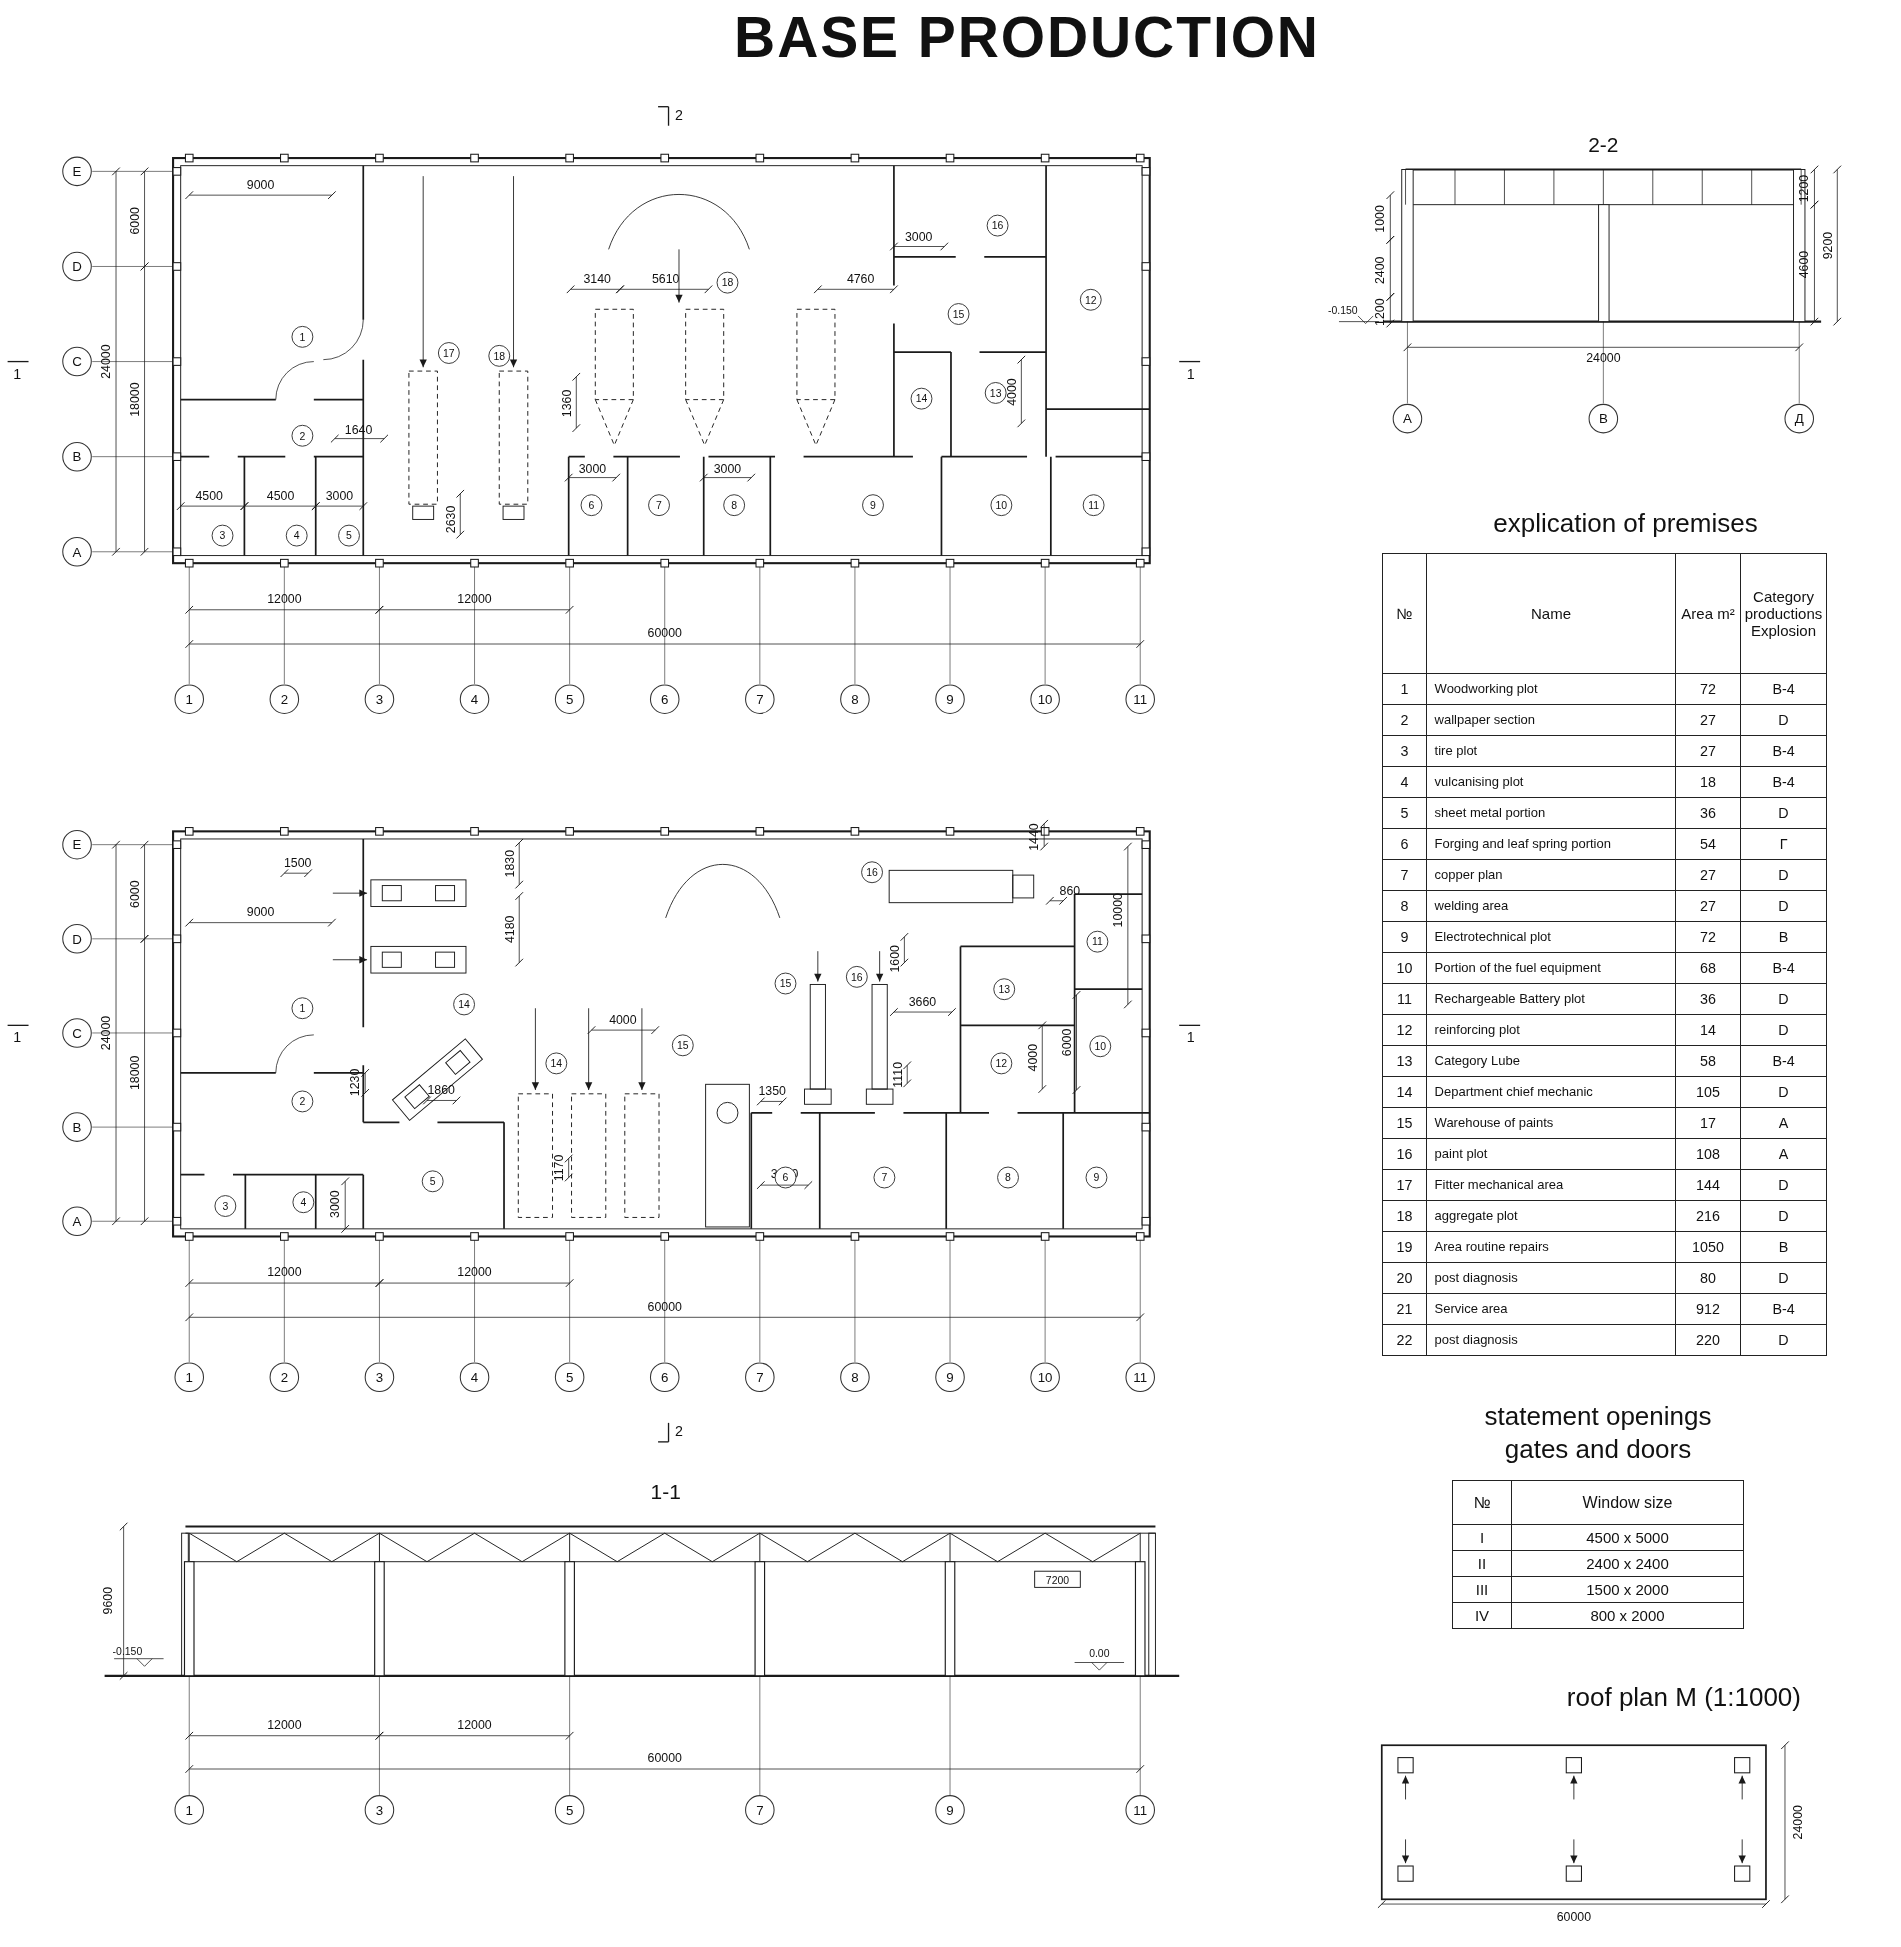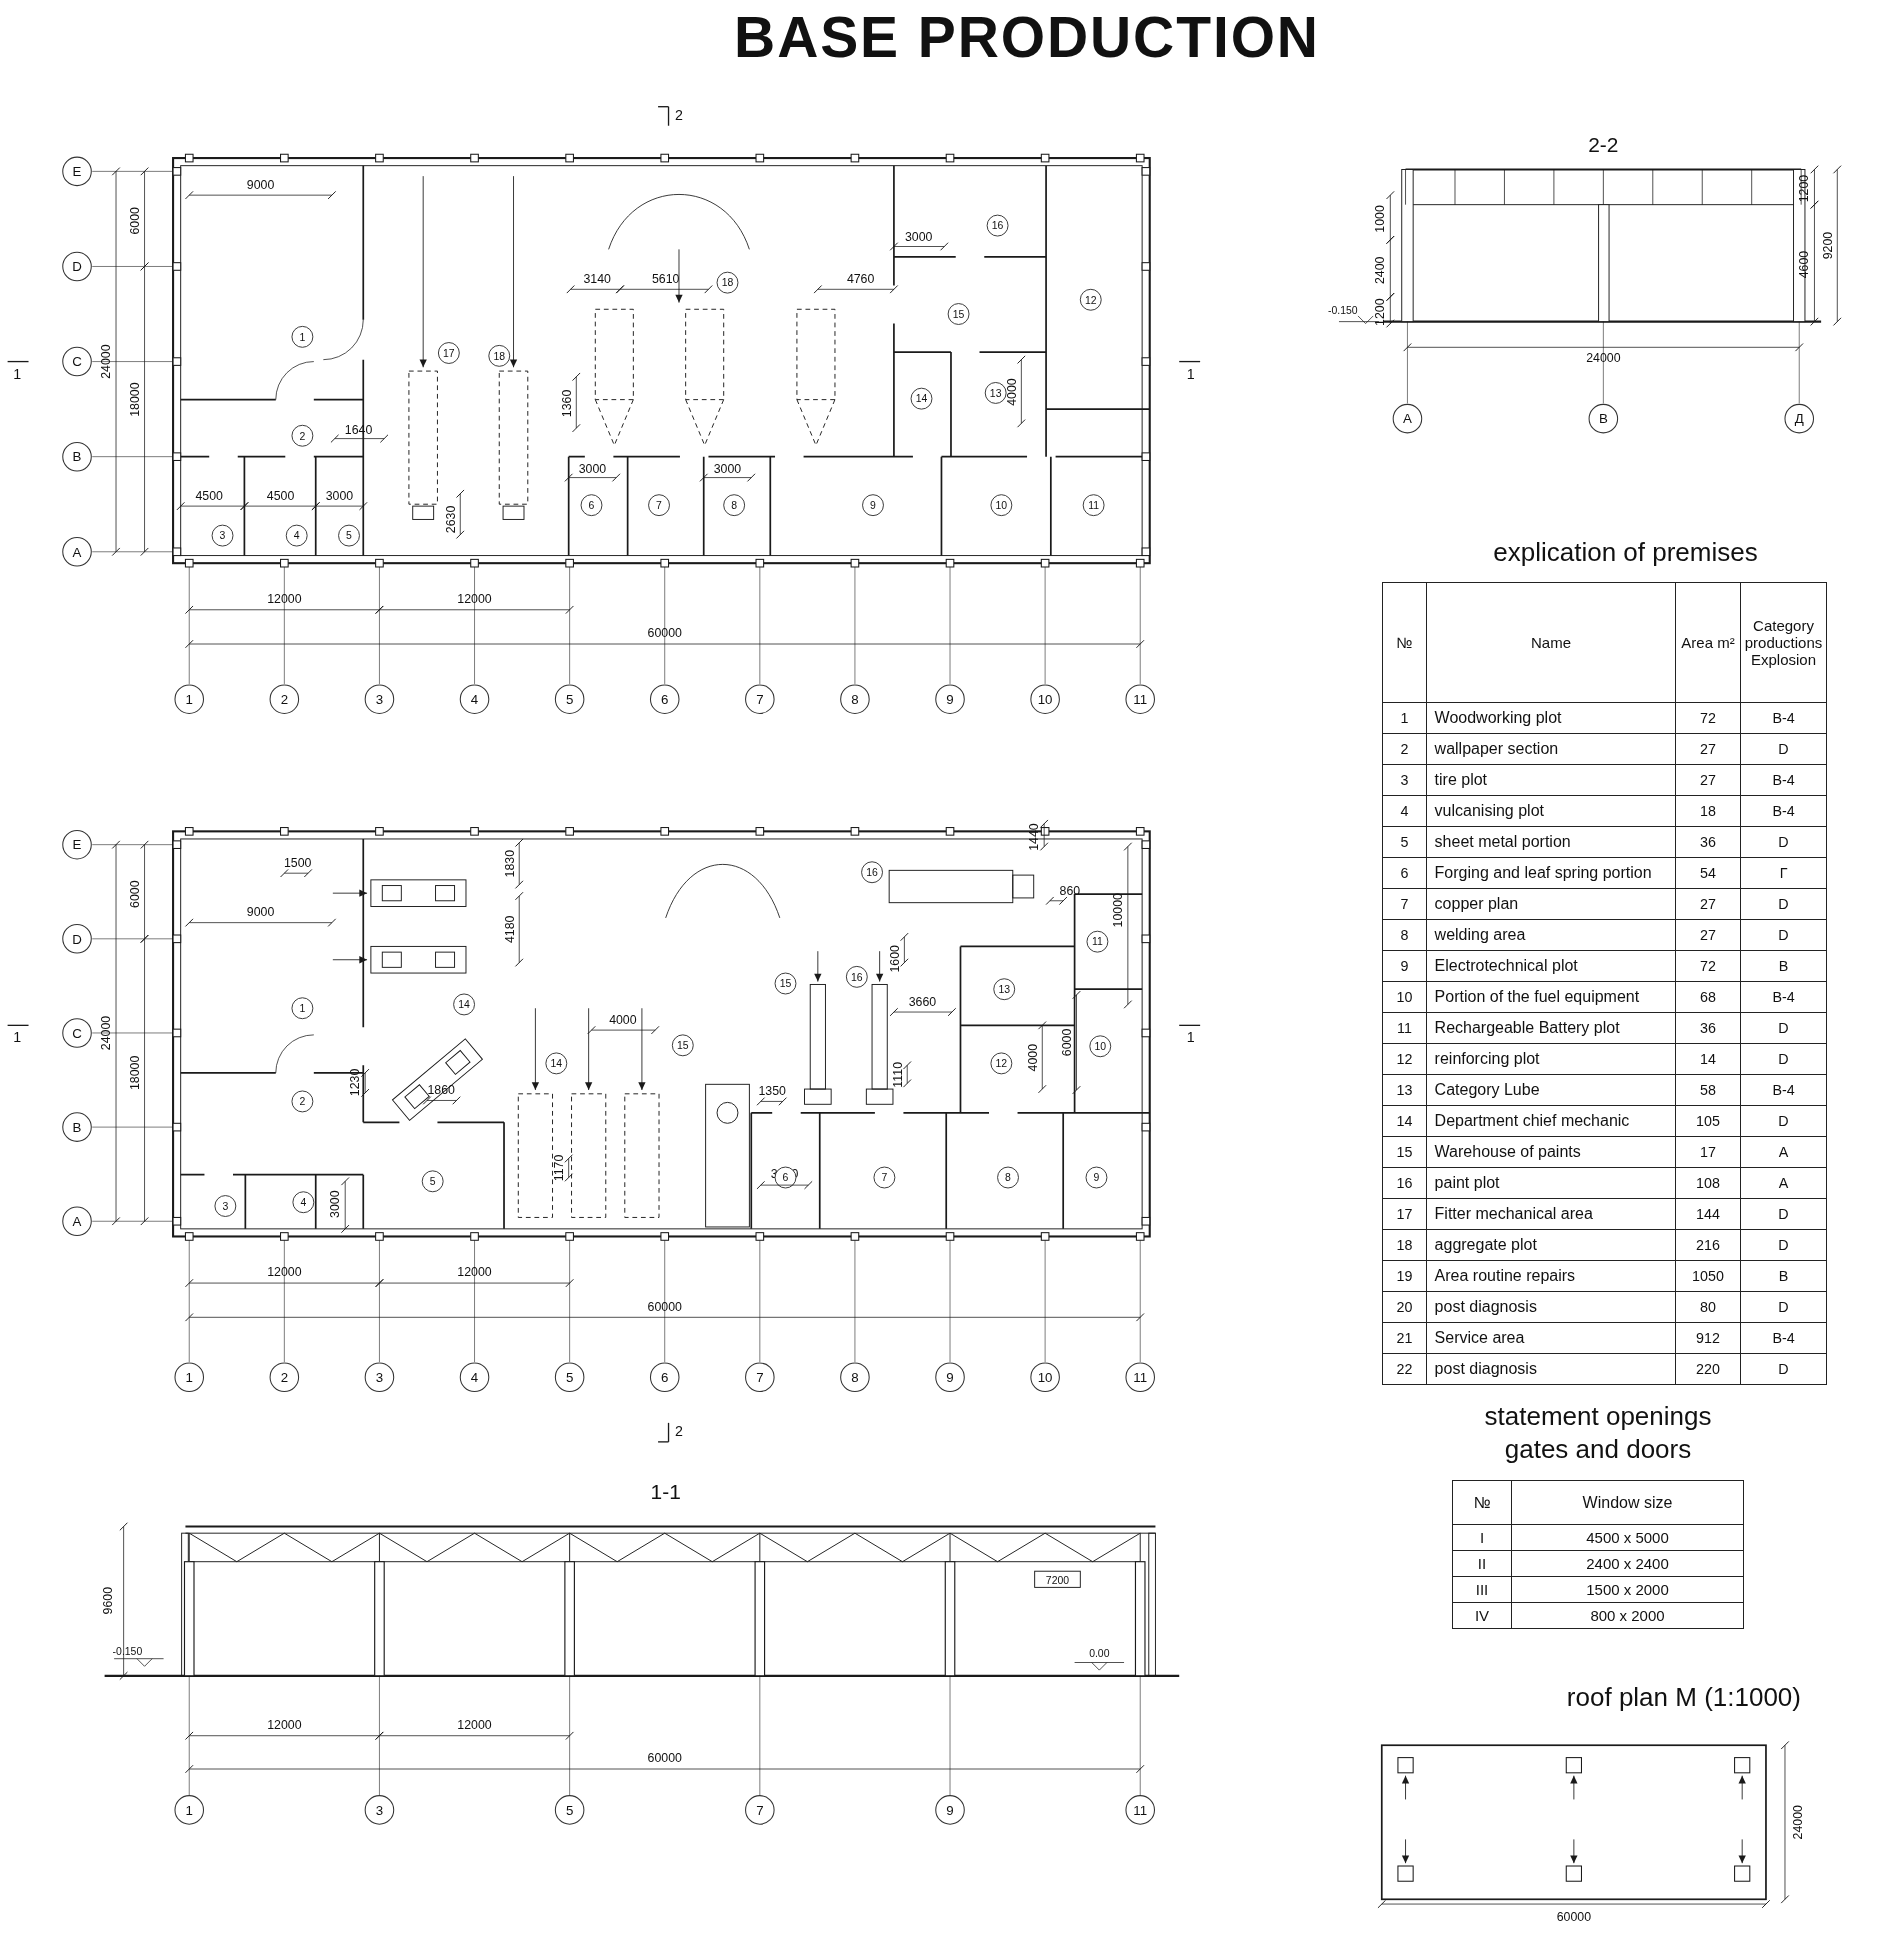--- a/index.html
+++ b/index.html
@@ -5,26 +5,26 @@
   *{margin:0;padding:0;box-sizing:border-box}
   html,body{width:1901px;height:1948px}
   body{background:#fff;font-family:"Liberation Sans",sans-serif;color:#111;position:relative;overflow:hidden}
   svg{position:absolute;left:0;top:0}
   svg text{font-family:"Liberation Sans",sans-serif}
   .main-title{position:absolute;left:599px;top:3.8px;width:856px;text-align:center;font-size:57px;font-weight:700;letter-spacing:1.9px;white-space:nowrap}
   .panel{position:absolute;background:#fff}
   .panel-title{text-align:center;font-size:26px;line-height:1.25}
   table{border-collapse:collapse;background:#fff}
   th,td{border:1px solid #222;font-size:14.3px;text-align:center;padding:1px 2.9px;font-weight:400}
-  .expl-panel{left:1382px;top:536px;width:487px}
+  .expl-panel{left:1382px;top:507px;width:487px}
   .expl-table{width:443px;table-layout:fixed;margin-top:13.3px}
   .expl-table thead tr{height:120px}
   .expl-table tbody tr{height:31px}
   .expl-table th{font-size:15px}
-  .expl-table td:nth-child(2){text-align:left;padding-left:7.6px;font-size:16px}
+  .expl-table td:nth-child(2){text-align:left;padding-left:7.6px;font-size:13px}
   .c-num{width:44px}.c-name{width:249px}.c-area{width:65px}.c-cat{width:86px;font-size:12.4px}
   .open-panel{left:1408px;top:1400px;width:380px}
   .open-table{width:291px;margin:15px auto 0;table-layout:fixed}
   .open-table thead tr{height:44px}
   .open-table tbody tr{height:26px}
   .open-table th{font-size:16px}
   .open-table td{font-size:15px}
   .o-num{width:59px}.o-size{width:232px}
   .roof-title{position:absolute;left:1344px;top:1682px;width:457px;text-align:right;font-size:26px}
 </style>

